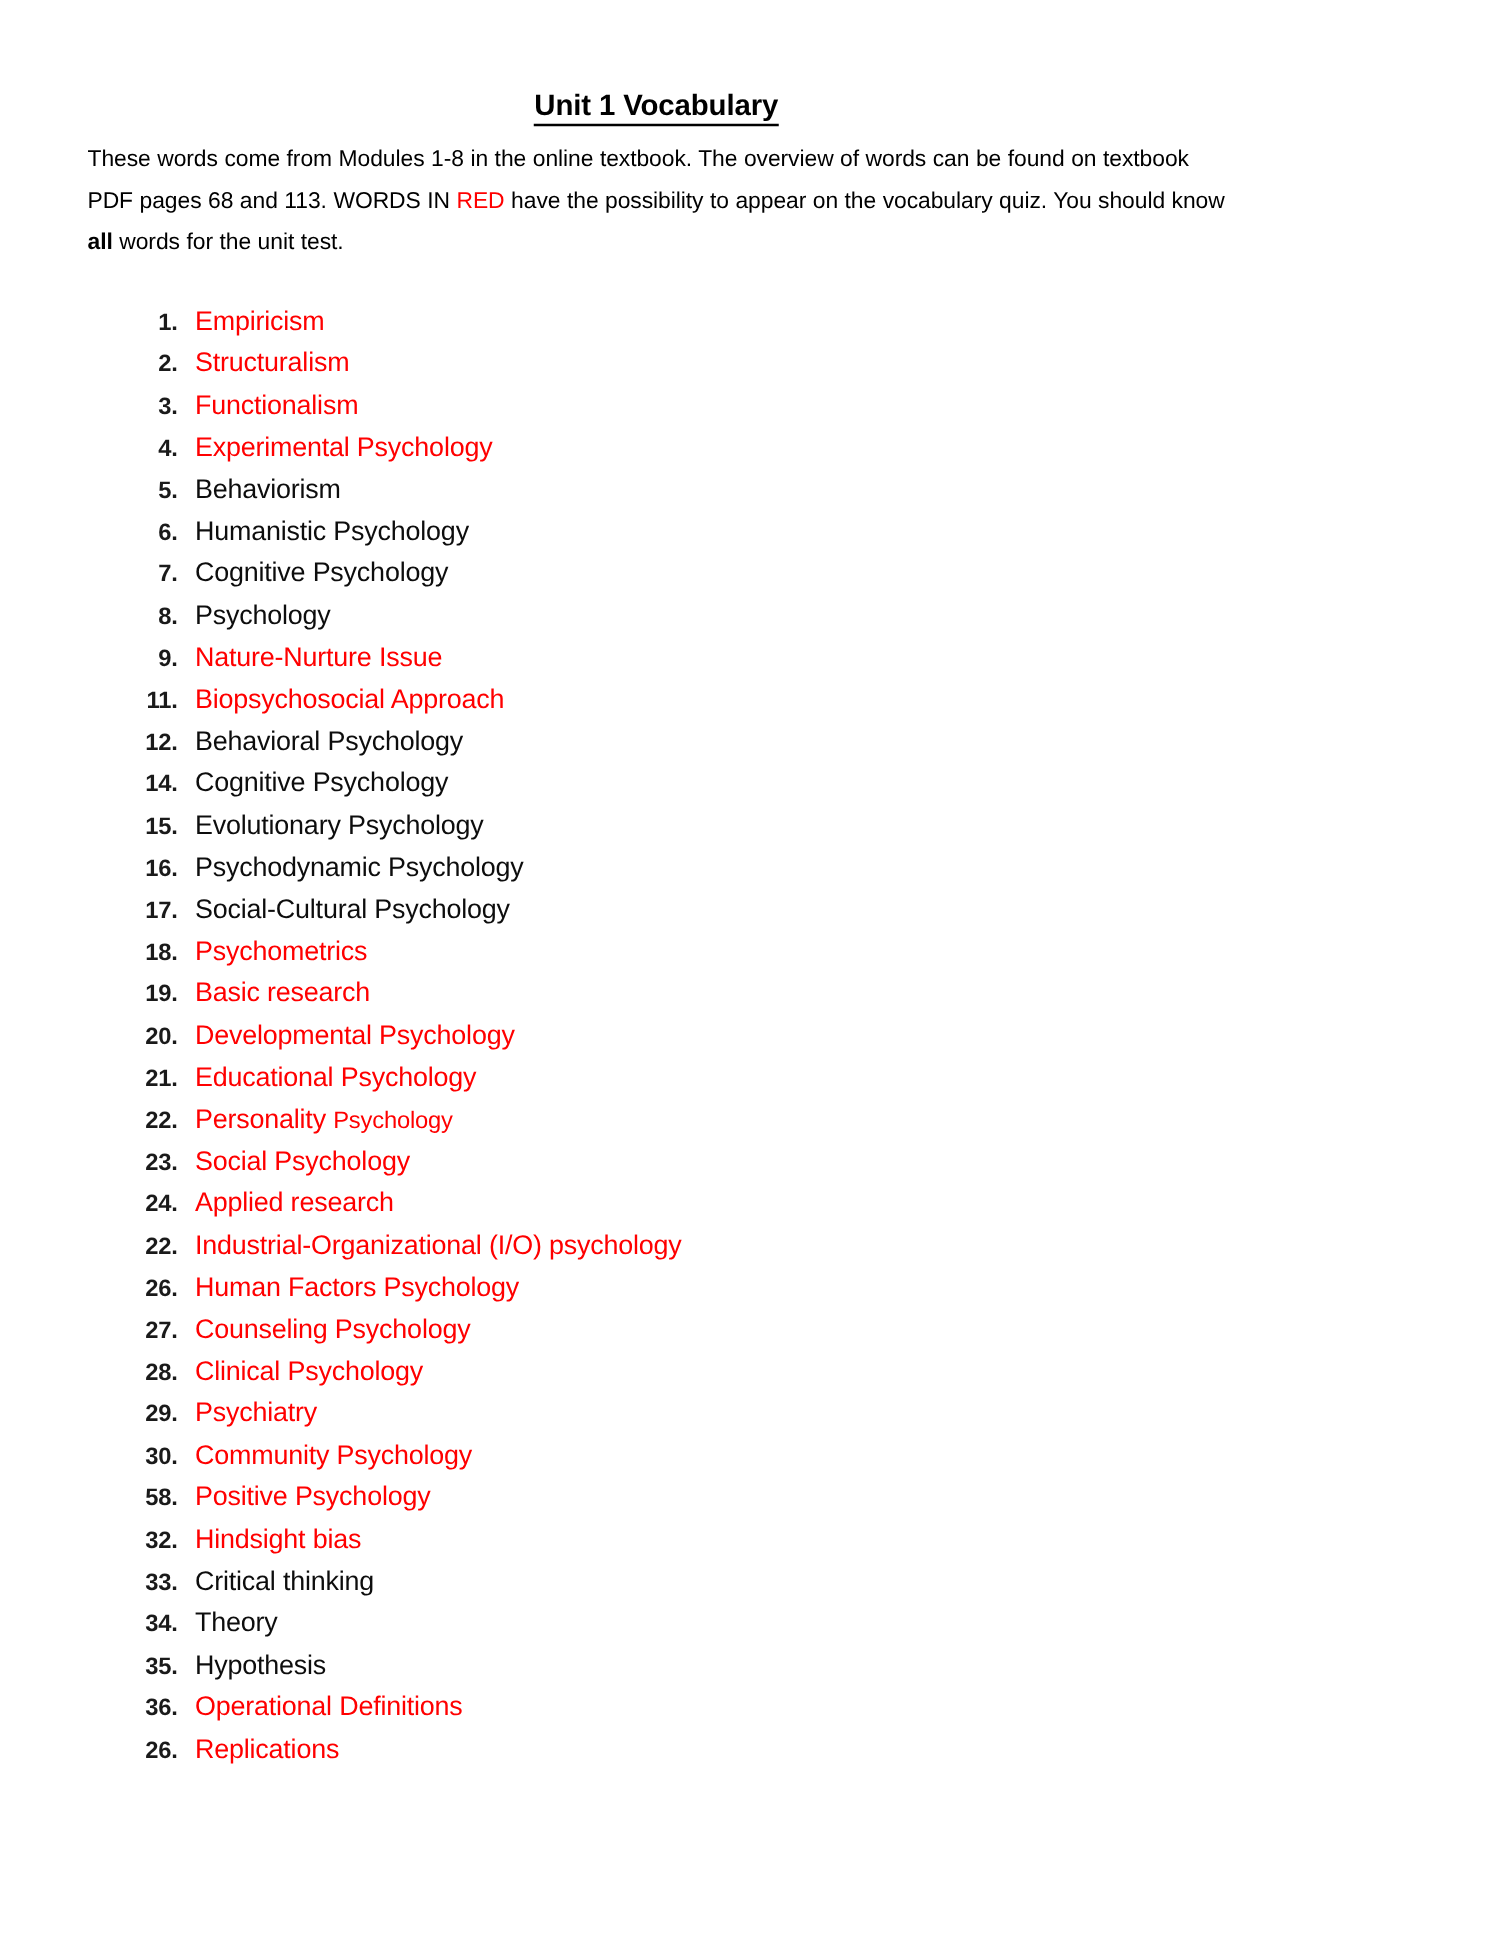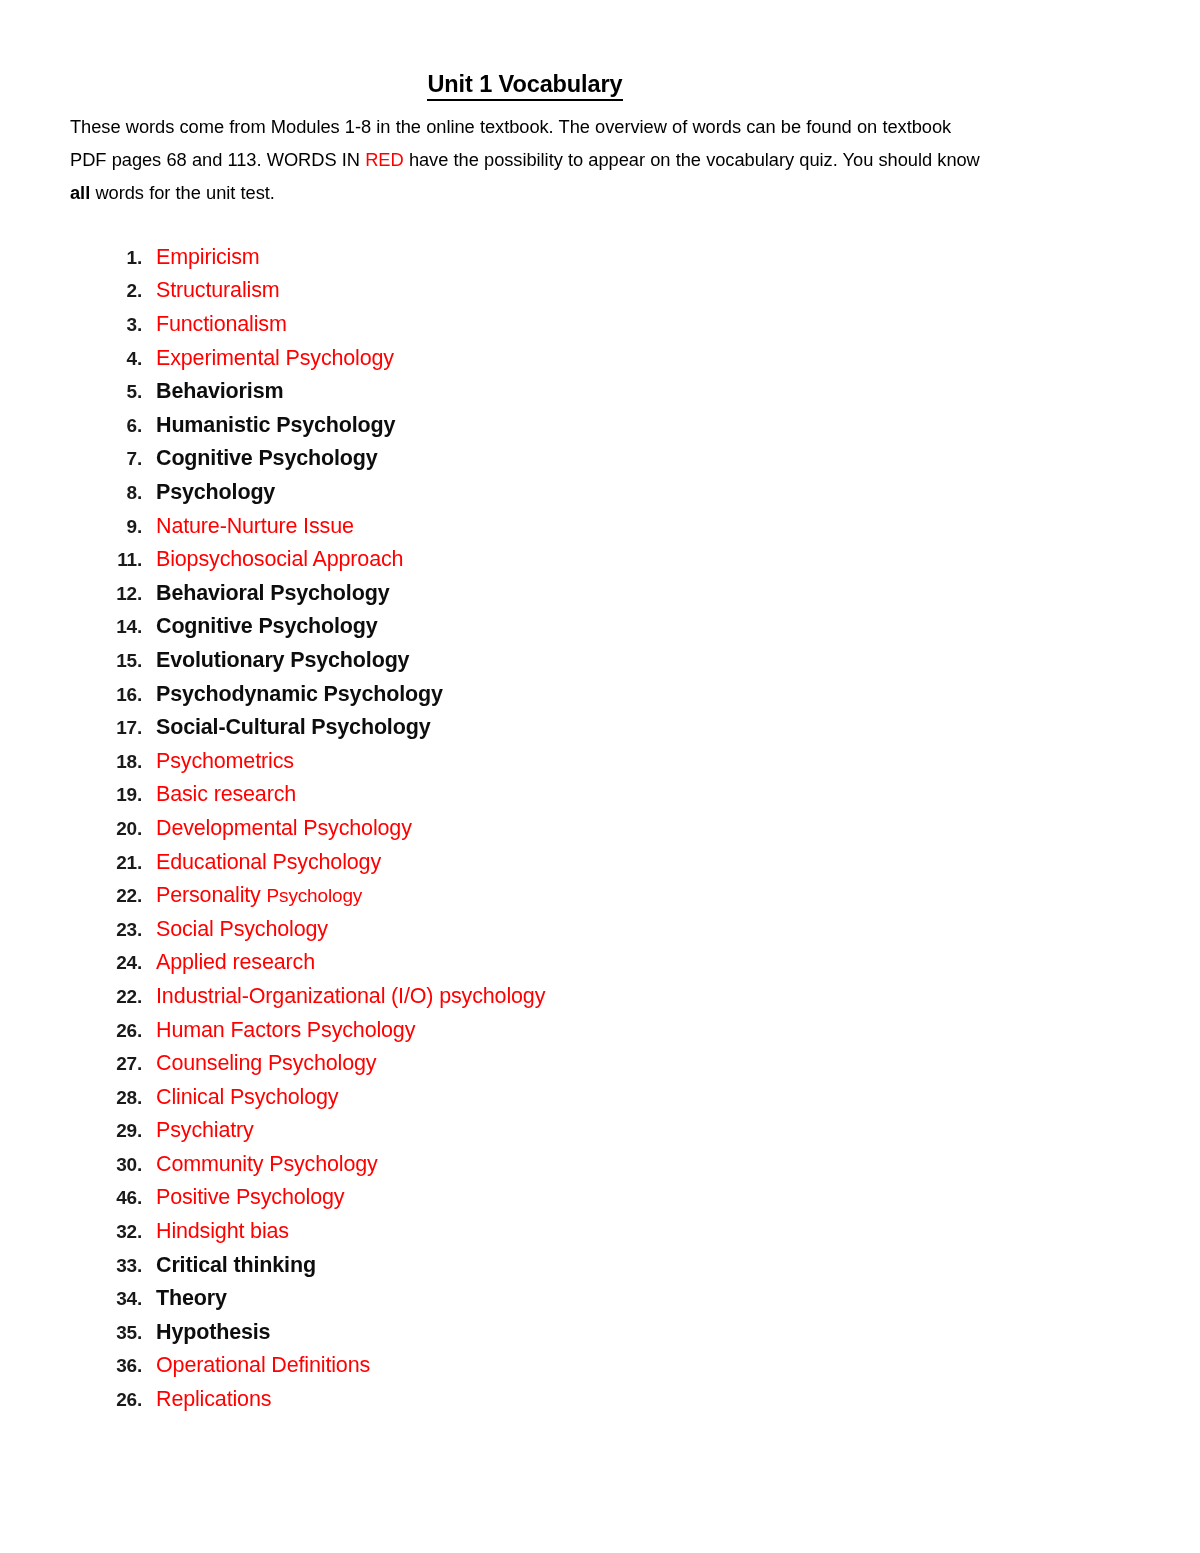--- a/index.html
+++ b/index.html
@@ -83,21 +83,21 @@
     letter-spacing: -0.2px;
   }
   .vocab-term {
     display: inline-block;
     padding-left: 14px;
     font-size: 21.5px;
     letter-spacing: -0.15px;
     flex: 0 0 auto;
   }
   .vocab-term.red  { color: #FF0000; }
-  .vocab-term.black { color: #0d0d0d; font-weight: bold; }
+  .vocab-term.black { color: #0d0d0d; }
   .vocab-term .sub-small { font-size: 19px; }
 </style>
 </head>
 <body>
 
 <div class="page">
 
   <h1 class="doc-title"><span class="title-text">Unit 1 Vocabulary</span></h1>
 
   <p class="intro"><span>These words come from Modules 1-8 in the online textbook. The overview of words can be found on textbook PDF pages 68 and 113. WORDS IN </span><span class="red-word">RED</span><span> have the possibility to appear on the vocabulary quiz. You should know </span><span class="bold-word">all</span><span> words for the unit test.</span></p>
@@ -209,21 +209,21 @@
       </li>
       <li class="vocab-item">
         <span class="vocab-num">29.</span>
         <span class="vocab-term red">Psychiatry</span>
       </li>
       <li class="vocab-item">
         <span class="vocab-num">30.</span>
         <span class="vocab-term red">Community Psychology</span>
       </li>
       <li class="vocab-item">
-        <span class="vocab-num">46.</span>
+        <span class="vocab-num">58.</span>
         <span class="vocab-term red">Positive Psychology</span>
       </li>
       <li class="vocab-item">
         <span class="vocab-num">32.</span>
         <span class="vocab-term red">Hindsight bias</span>
       </li>
       <li class="vocab-item">
         <span class="vocab-num">33.</span>
         <span class="vocab-term black">Critical thinking</span>
       </li>

